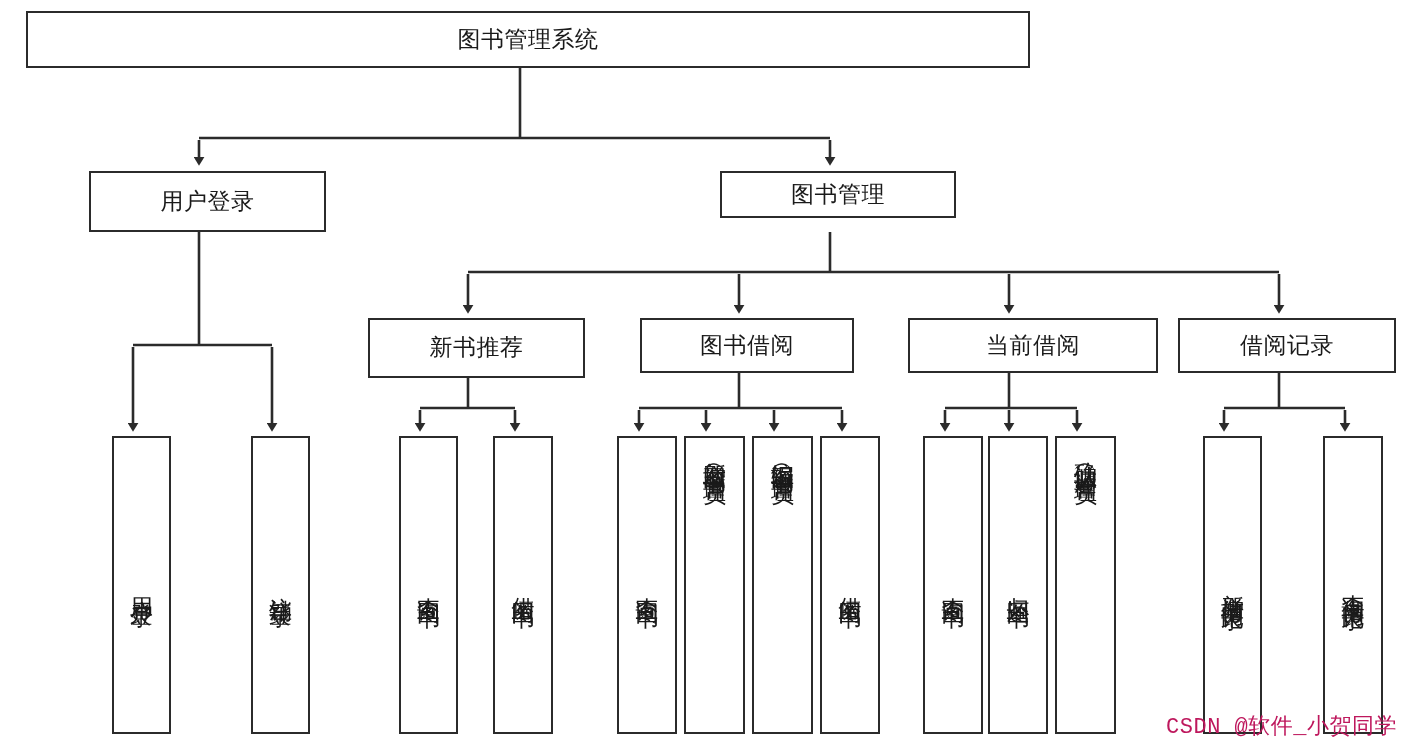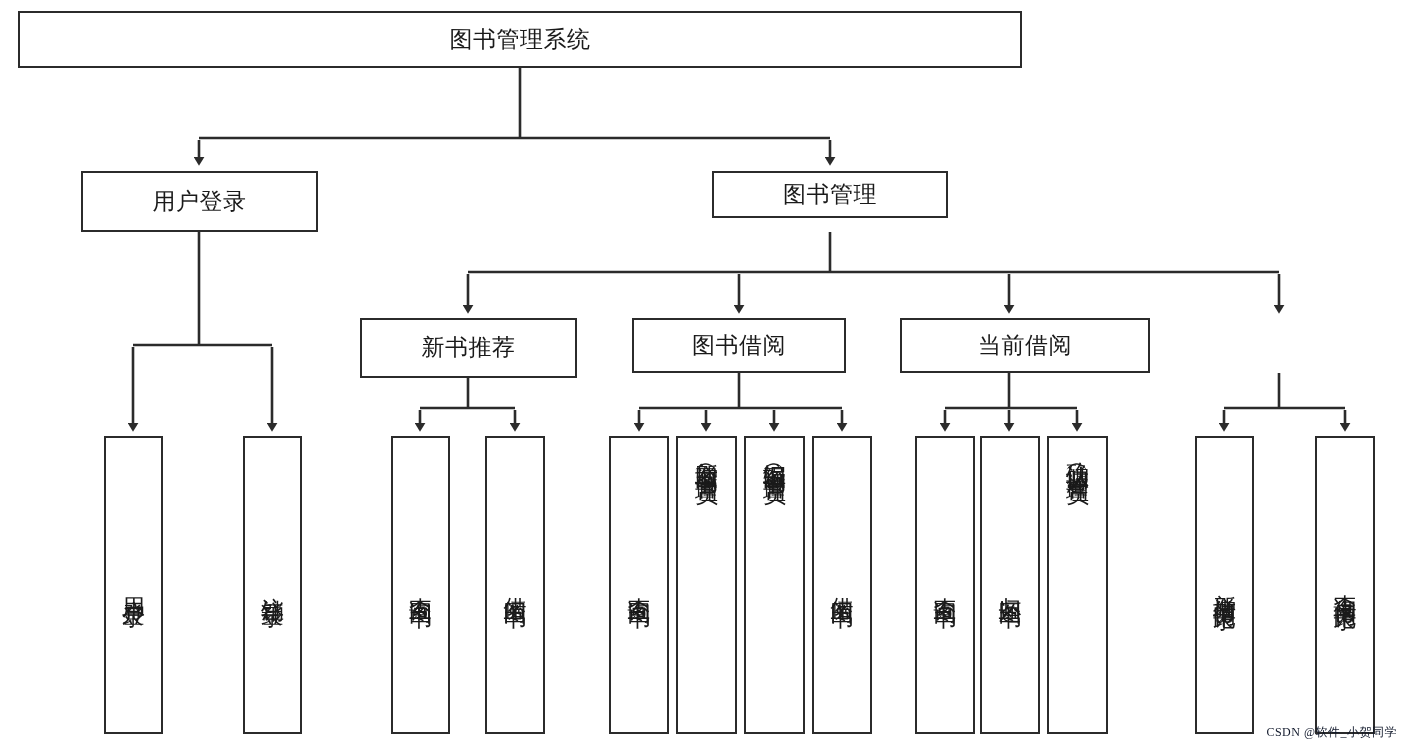--- a/index.html
+++ b/index.html
@@ -28,20 +28,21 @@
   }
   .node {
     position: absolute;
     box-sizing: border-box;
     background: #ffffff;
     border: 2.5px solid #2b2b2b;
     display: flex;
     align-items: center;
     justify-content: center;
     z-index: 2;
+    margin-left: 8px;
   }
   .node-label {
     color: #1a1a1a;
     text-align: center;
     line-height: 1.12;
     white-space: pre;
   }
   .node.horizontal .node-label {
     font-size: 23px;
     letter-spacing: 0.5px;
@@ -63,26 +64,26 @@
     max-height: 100%;
   }
   .node.vertical.center-text {
     align-items: center;
     padding-top: 0;
   }
   .watermark {
     position: absolute;
     right: 8px;
     bottom: 6px;
-    font-size: 12px;
-    color: #0f172a;
+    font-size: 22px;
+    color: #be185d;
     letter-spacing: 0.5px;
     z-index: 5;
     white-space: nowrap;
-    font-family: Liberation Serif, serif;
+    font-family: Liberation Mono, monospace;
   }
 </style>
 </head>
 <body>
 
 <div id="diagram-root">
 
   <svg id="connectors" viewBox="0 0 1405 747" xmlns="http://www.w3.org/2000/svg">
     <defs>
       <marker id="arrow" markerWidth="9" markerHeight="11" refX="1.2" refY="5.5" orient="auto" markerUnits="userSpaceOnUse">
@@ -150,20 +151,23 @@
   </div>
 
   <div class="node horizontal" style="left:632px; top:318px; width:214px; height:55px;">
     <span class="node-label">图书借阅</span>
   </div>
 
   <div class="node horizontal" style="left:900px; top:318px; width:250px; height:55px;">
     <span class="node-label">当前借阅</span>
   </div>
 
+  <div class="node horizontal" style="left:1170px; top:318px; width:218px; height:55px;">
+    <span class="node-label">借阅记录</span>
+  </div>
 
   <div class="node vertical center-text" style="left:104px; top:436px; width:59px; height:298px;">
     <span class="node-label">用户登录</span>
   </div>
 
   <div class="node vertical center-text" style="left:243px; top:436px; width:59px; height:298px;">
     <span class="node-label">注销登录</span>
   </div>
 
   <div class="node vertical center-text" style="left:391px; top:436px; width:59px; height:298px;">

